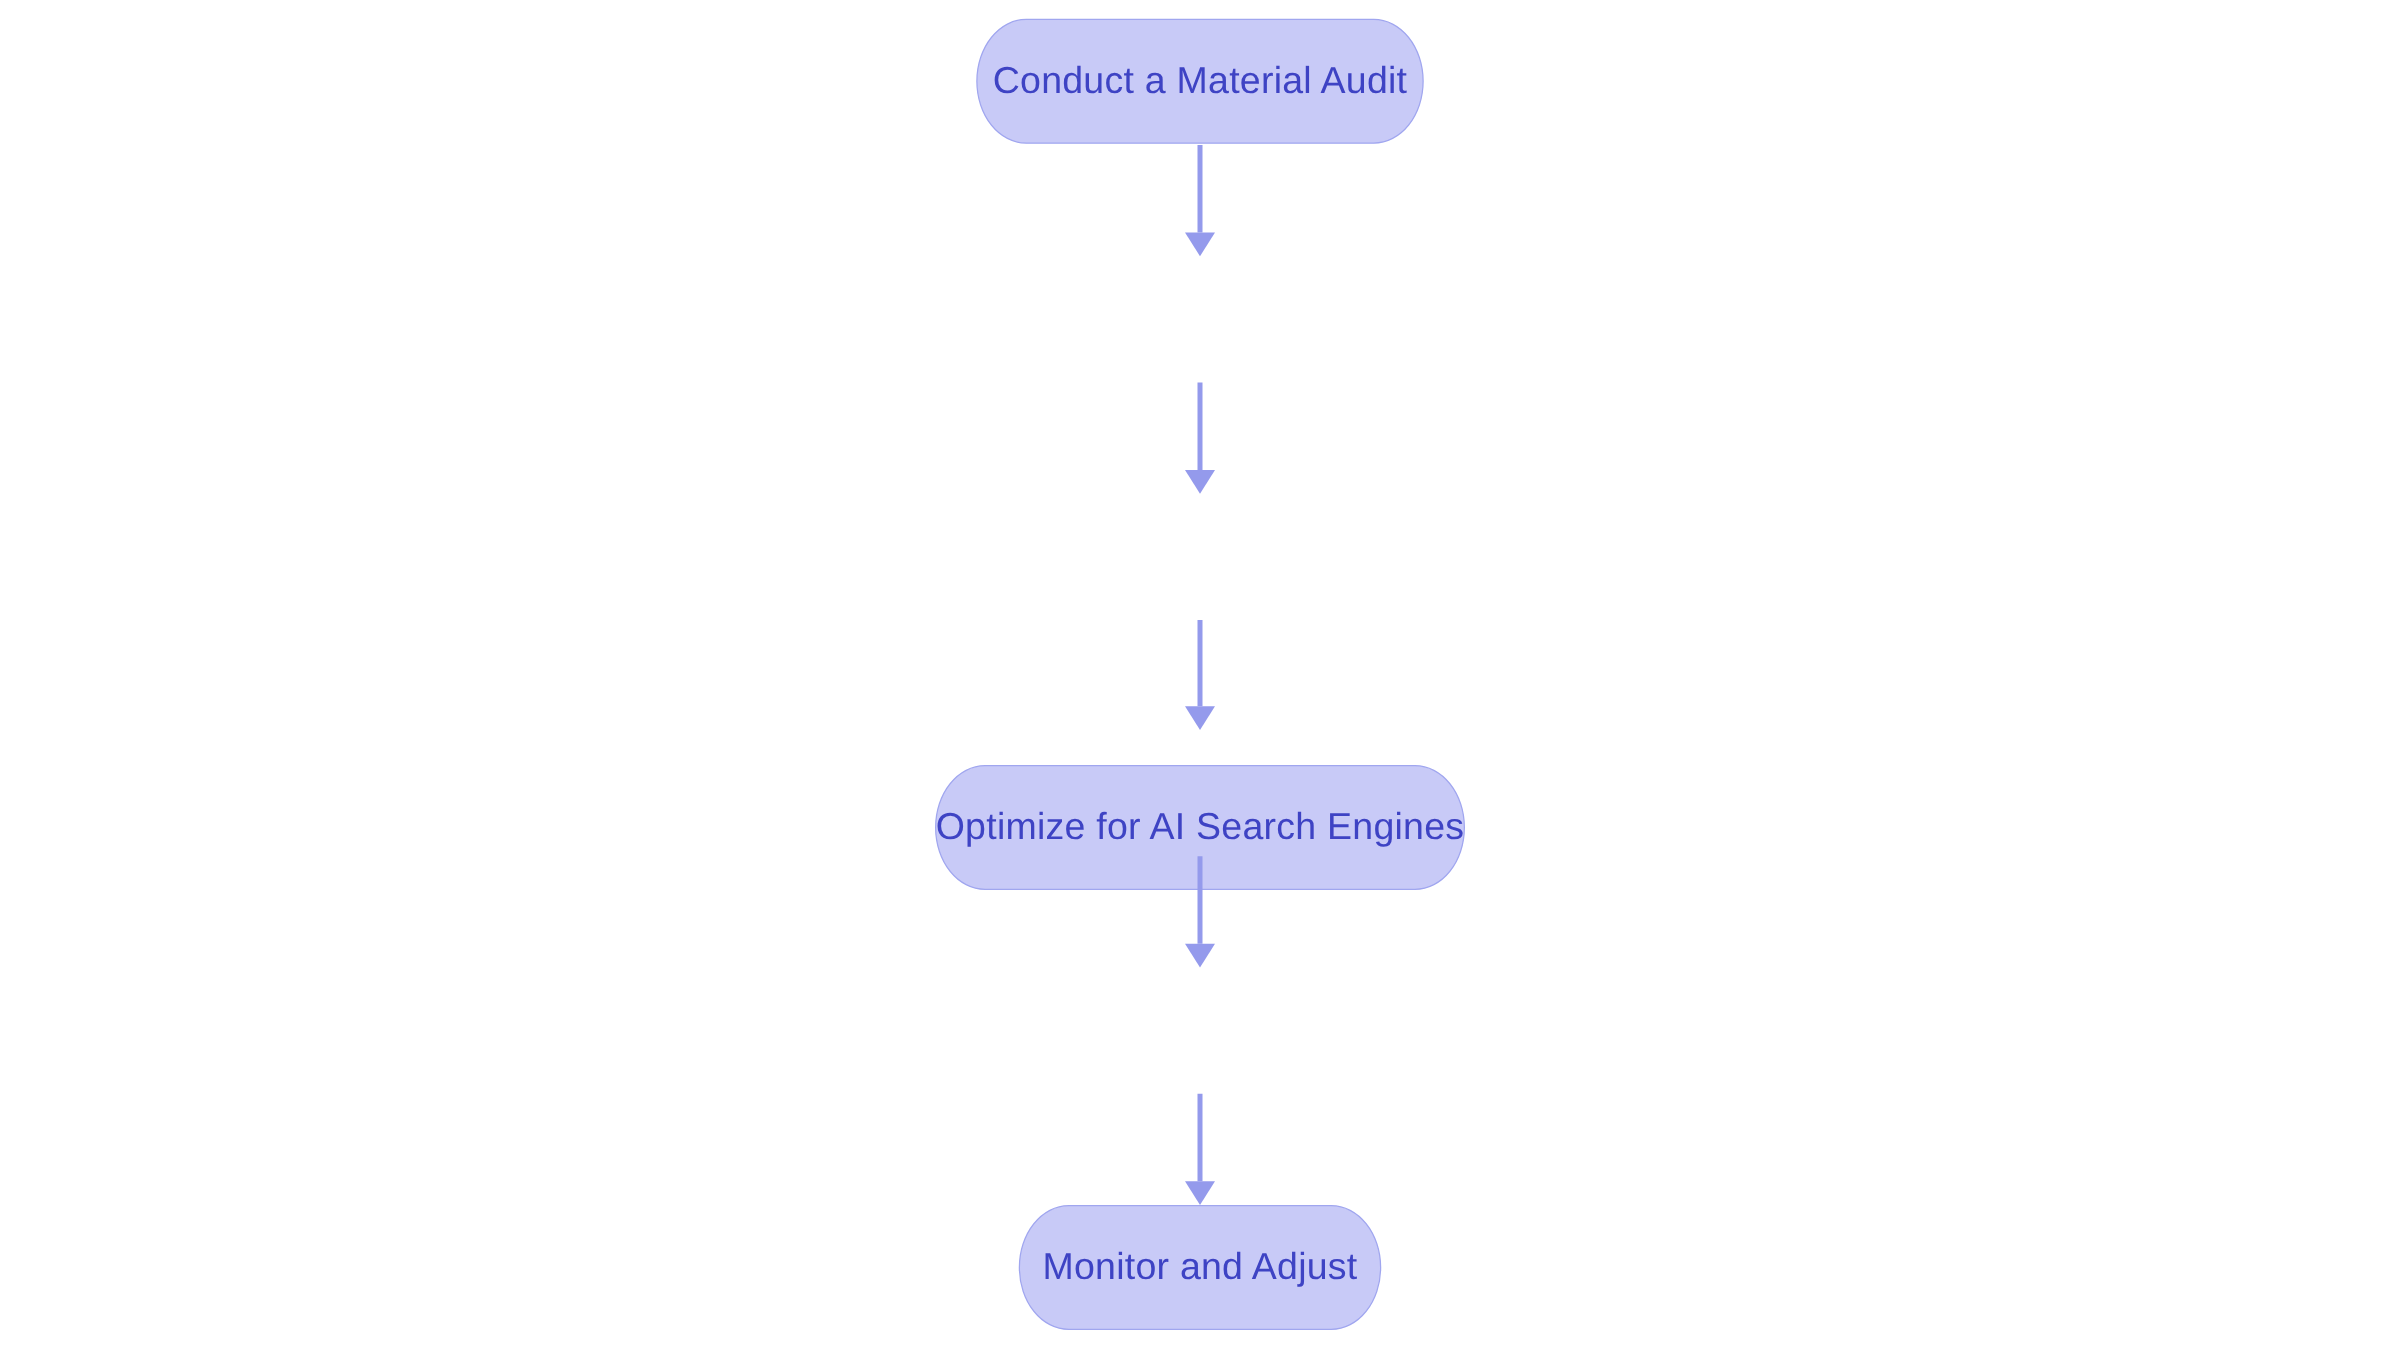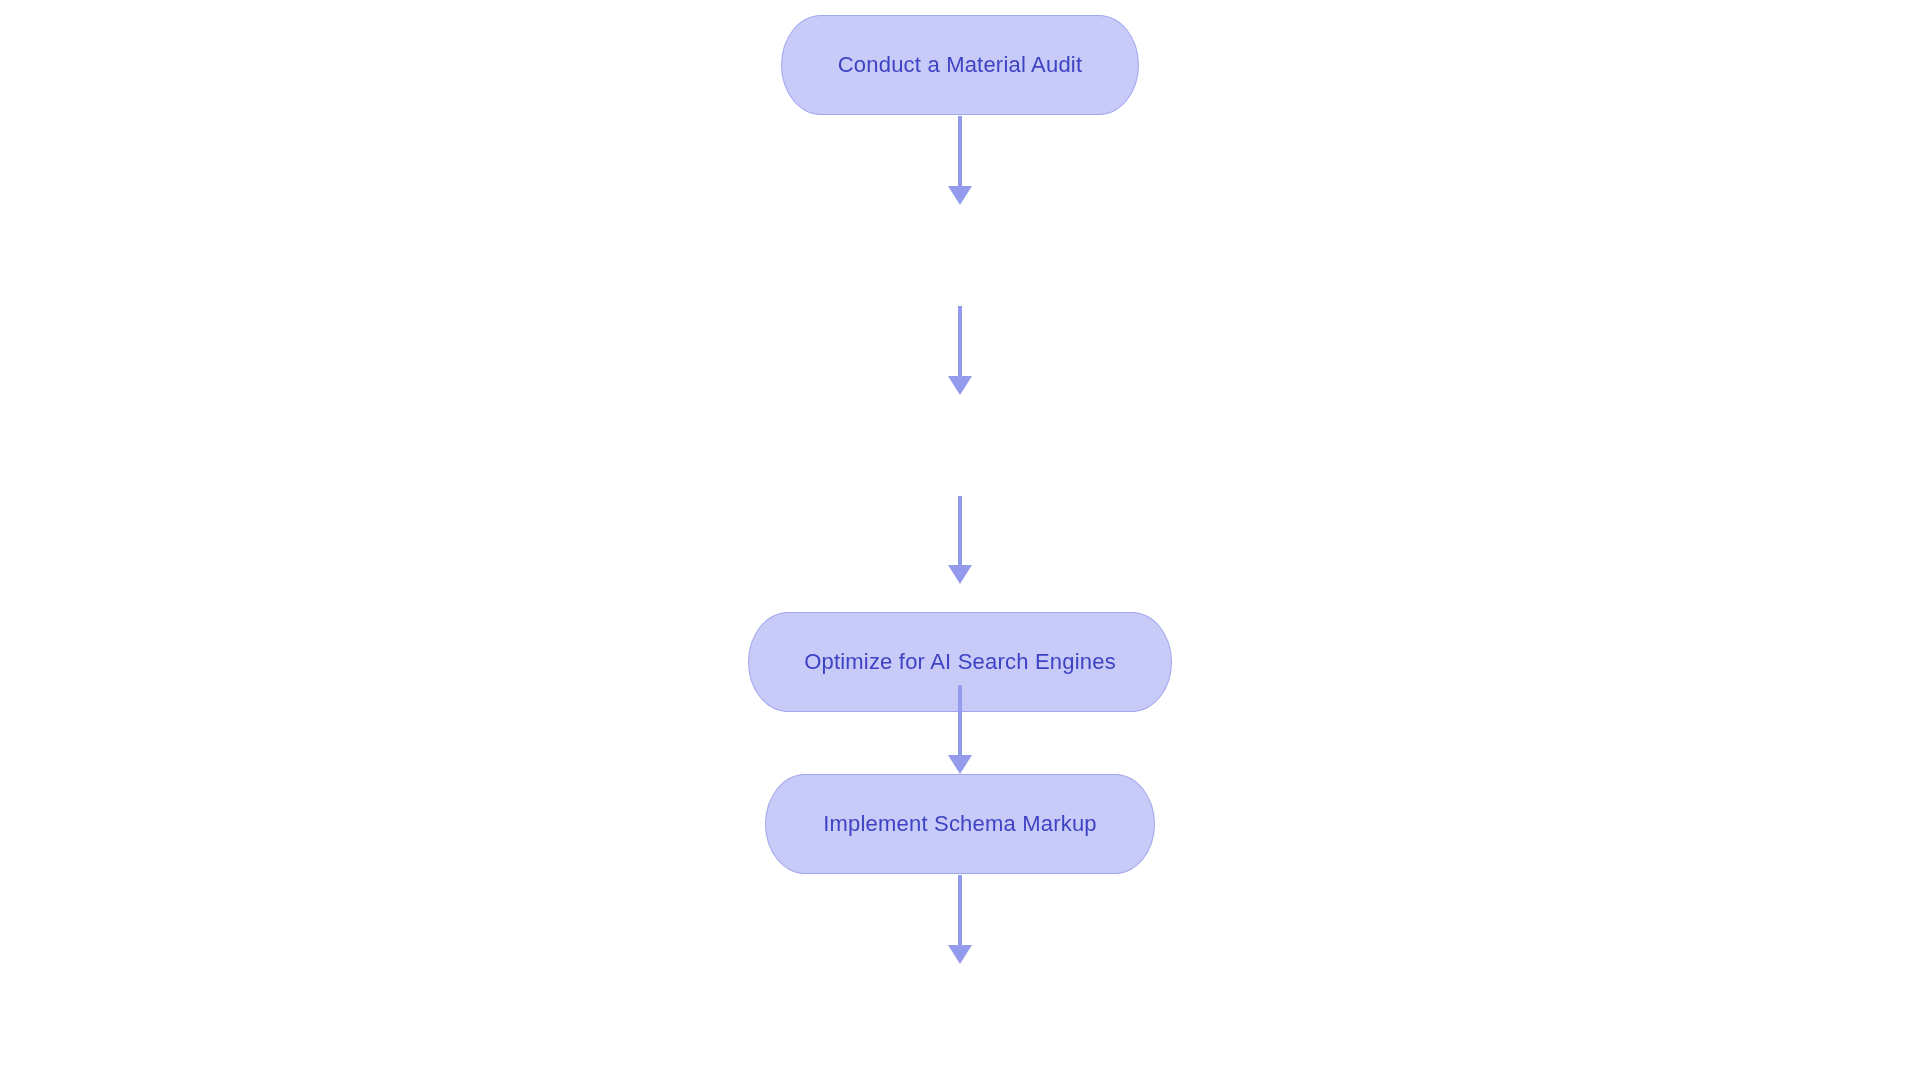--- a/index.html
+++ b/index.html
@@ -29,21 +29,21 @@
     transform: translateX(-50%);
     height: 100px;
     background: var(--node-fill);
     border: 1.5px solid var(--node-border);
     border-radius: 40px / 50px;
     display: flex;
     align-items: center;
     justify-content: center;
   }
   .node-label {
-    font-size: 22px;
+    font-size: 30px;
     font-weight: 400;
     color: var(--node-text);
     letter-spacing: 0.2px;
     white-space: nowrap;
   }
   .node-1 { top: 15px;  width: 358px; }
   .node-2 { top: 205px; width: 356px; }
   .node-3 { top: 395px; width: 514px; }
   .node-4 { top: 612px; width: 424px; }
   .node-5 { top: 774px; width: 390px; }
@@ -104,23 +104,23 @@
 
   <div class="node node-4">
     <span class="node-label">Optimize for AI Search Engines</span>
   </div>
 
   <div class="arrow arrow-4">
     <div class="arrow-line"></div>
     <div class="arrow-head"></div>
   </div>
 
-  <div class="node node-5">
-    <span class="node-label">Implement Schema Markup</span>
-  </div>
 
   <div class="arrow arrow-5">
     <div class="arrow-line"></div>
     <div class="arrow-head"></div>
   </div>
 
+  <div class="node node-6">
+    <span class="node-label">Monitor and Adjust</span>
+  </div>
 
 </div>
 
 </body></html>

